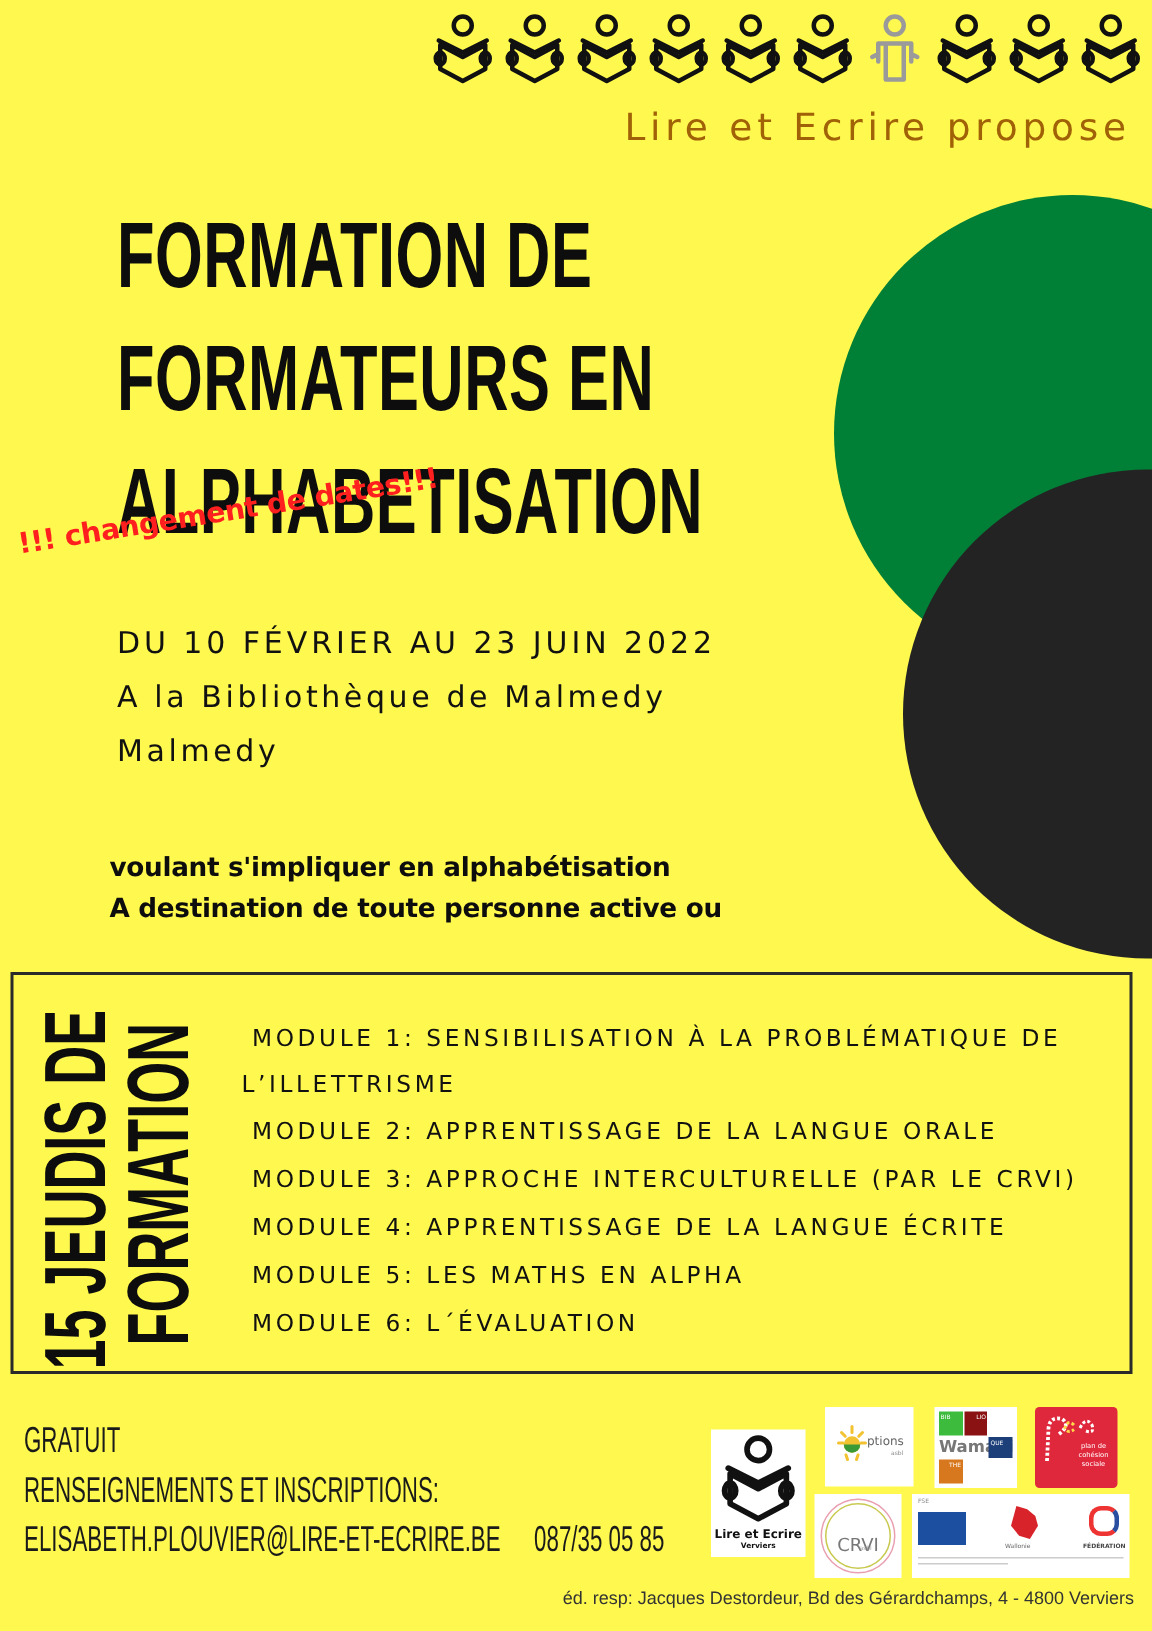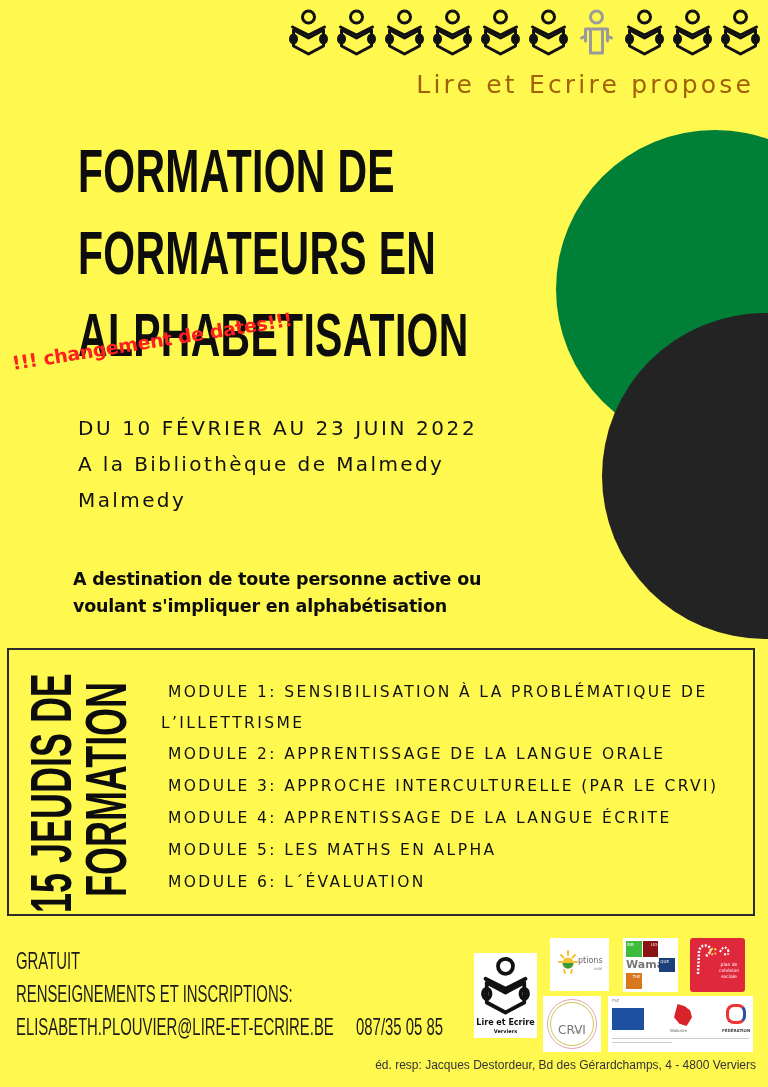--- a/index.html
+++ b/index.html
@@ -163,22 +163,22 @@
 
 <div class="abs change-note">!!! changement de dates!!!</div>
 
 <div class="abs info">
   <div class="info-line date">DU 10 FÉVRIER AU 23 JUIN 2022</div>
   <div class="info-line">A la Bibliothèque de Malmedy</div>
   <div class="info-line">Malmedy</div>
 </div>
 
 <div class="abs audience">
+  <div>voulant  s'impliquer en alphabétisation</div>
   <div>A destination de toute personne active ou</div>
-  <div>voulant  s'impliquer en alphabétisation</div>
 </div>
 
 <div class="abs modules-box">
   <div class="vertical-title">
     <div class="vt-line l1">15 JEUDIS DE</div>
     <div class="vt-line l2">FORMATION</div>
   </div>
   <div class="module-list">
     <div class="module-line">MODULE 1: SENSIBILISATION À LA PROBLÉMATIQUE DE</div>
     <div class="module-line cont">L’ILLETTRISME</div>

